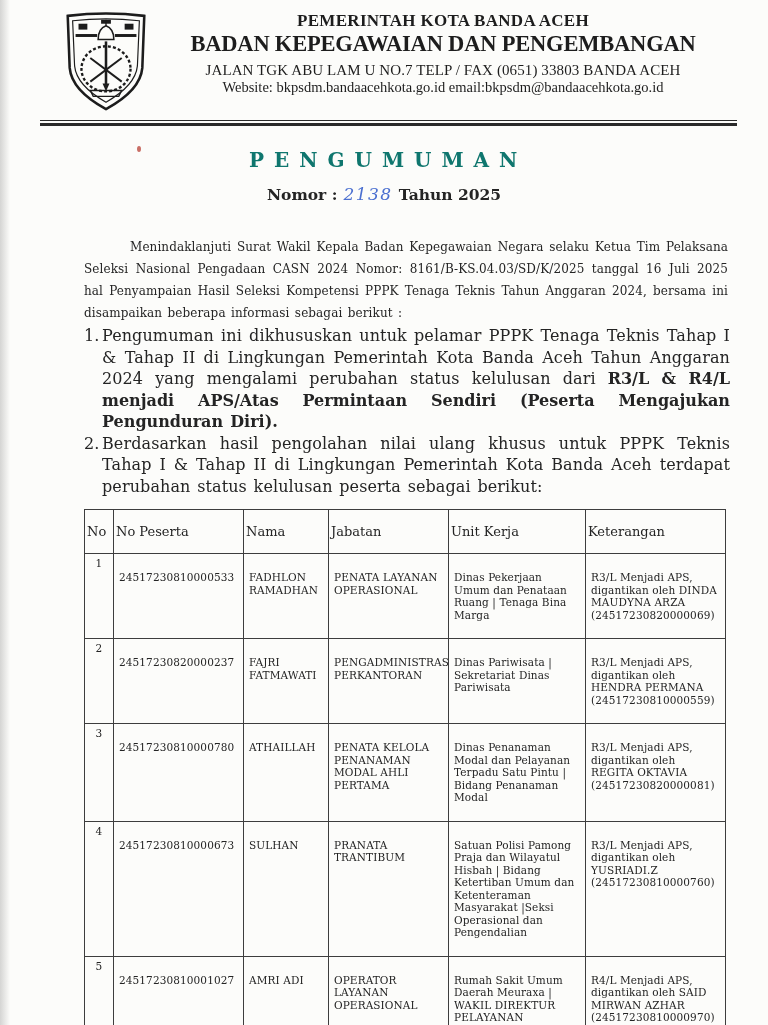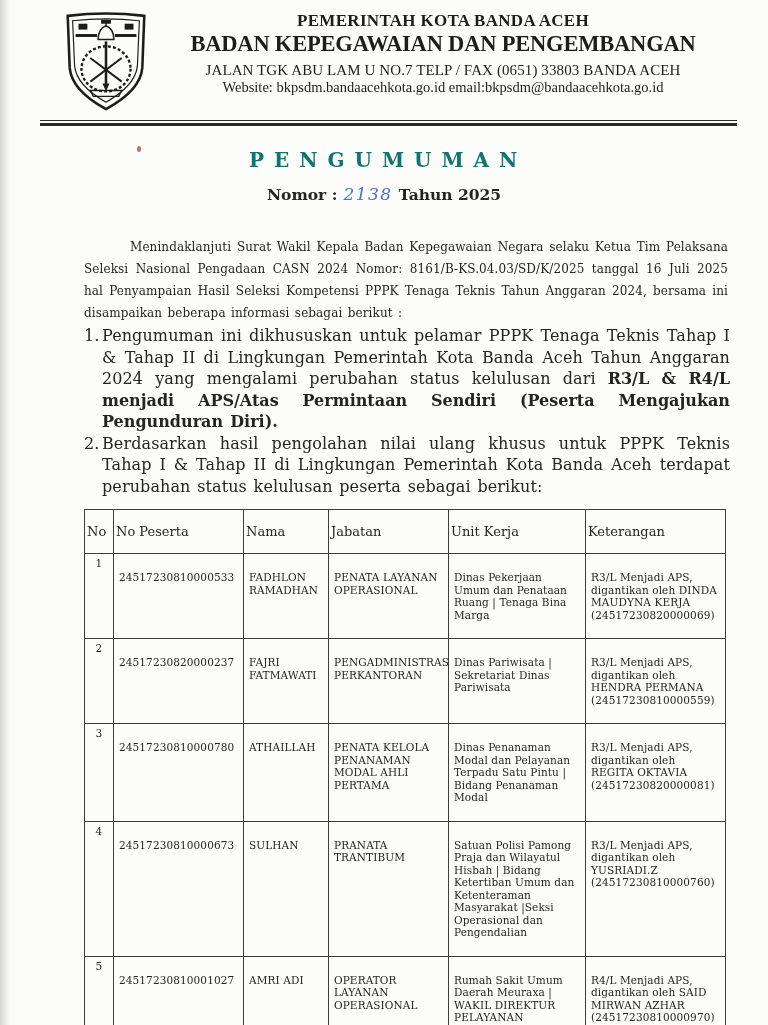--- a/index.html
+++ b/index.html
@@ -160,21 +160,21 @@
           <th>Keterangan</th>
         </tr>
       </thead>
       <tbody>
         <tr class="r1">
           <td class="c-no">1</td>
           <td>24517230810000533</td>
           <td>FADHLON RAMADHAN</td>
           <td>PENATA LAYANAN OPERASIONAL</td>
           <td>Dinas Pekerjaan Umum dan Penataan Ruang | Tenaga Bina Marga</td>
-          <td>R3/L Menjadi APS, digantikan oleh DINDA MAUDYNA KERJA (24517230820000069)</td>
+          <td>R3/L Menjadi APS, digantikan oleh DINDA MAUDYNA ARZA (24517230820000069)</td>
         </tr>
         <tr class="r2">
           <td class="c-no">2</td>
           <td>24517230820000237</td>
           <td>FAJRI FATMAWATI</td>
           <td>PENGADMINISTRASI PERKANTORAN</td>
           <td>Dinas Pariwisata | Sekretariat Dinas Pariwisata</td>
           <td>R3/L Menjadi APS, digantikan oleh HENDRA PERMANA (24517230810000559)</td>
         </tr>
         <tr class="r3">

